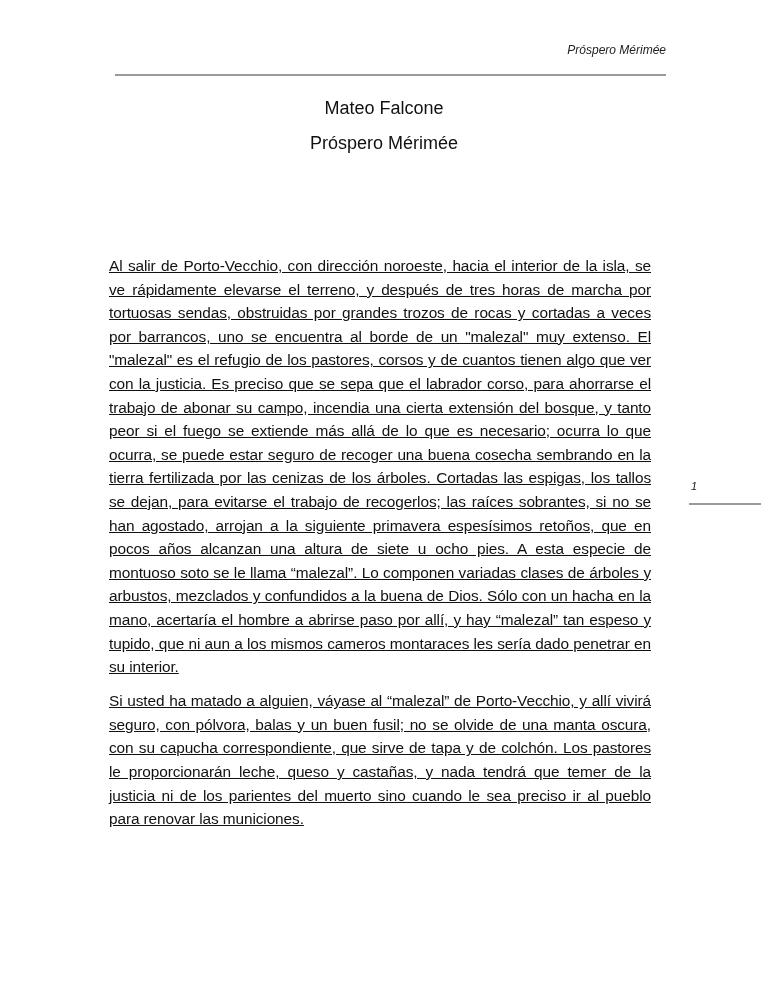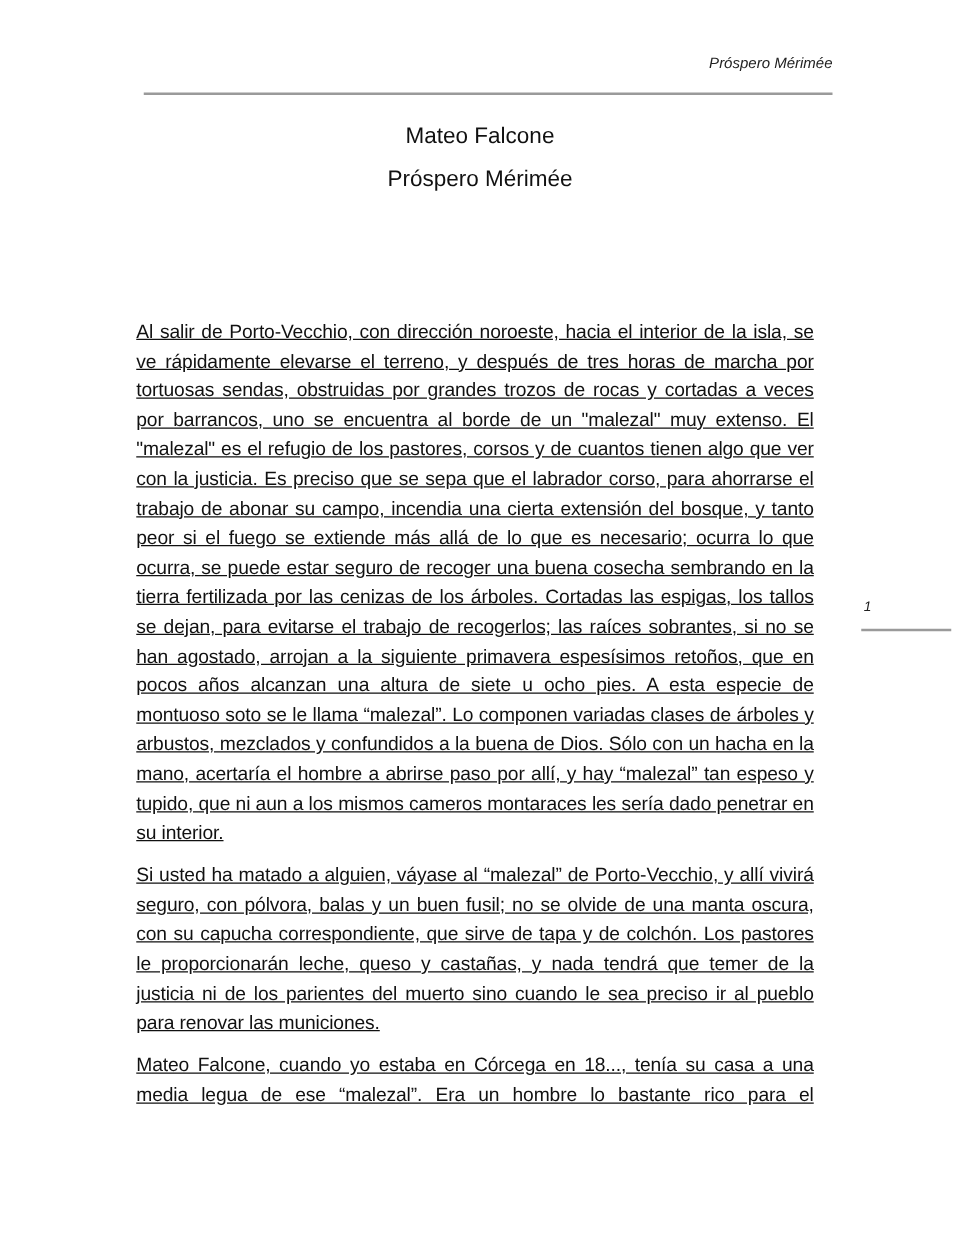--- a/index.html
+++ b/index.html
@@ -45,17 +45,16 @@
   <div class="header-text">Próspero Mérimée</div>
   <div class="header-rule"></div>
 </div>
 
 <div class="title t1">Mateo Falcone</div>
 <div class="title t2">Próspero Mérimée</div>
 
 <div class="body">
   <p>Al salir de Porto-Vecchio, con dirección noroeste, hacia el interior de la isla, se ve rápidamente elevarse el terreno, y después de tres horas de marcha por tortuosas sendas, obstruidas por grandes trozos de rocas y cortadas a veces por barrancos, uno se encuentra al borde de un "malezal" muy extenso. El "malezal" es el refugio de los pastores, corsos y de cuantos tienen algo que ver con la justicia. Es preciso que se sepa que el labrador corso, para ahorrarse el trabajo de abonar su campo, incendia una cierta extensión del bosque, y tanto peor si el fuego se extiende más allá de lo que es necesario; ocurra lo que ocurra, se puede estar seguro de recoger una buena cosecha sembrando en la tierra fertilizada por las cenizas de los árboles. Cortadas las espigas, los tallos se dejan, para evitarse el trabajo de recogerlos; las raíces sobrantes, si no se han agostado, arrojan a la siguiente primavera espesísimos retoños, que en pocos años alcanzan una altura de siete u ocho pies. A esta especie de montuoso soto se le llama “malezal”. Lo componen variadas clases de árboles y arbustos, mezclados y confundidos a la buena de Dios. Sólo con un hacha en la mano, acertaría el hombre a abrirse paso por allí, y hay “malezal” tan espeso y tupido, que ni aun a los mismos cameros montaraces les sería dado penetrar en su interior.</p>
   <p>Si usted ha matado a alguien, váyase al “malezal” de Porto-Vecchio, y allí vivirá seguro, con pólvora, balas y un buen fusil; no se olvide de una manta oscura, con su capucha correspondiente, que sirve de tapa y de colchón. Los pastores le proporcionarán leche, queso y castañas, y nada tendrá que temer de la justicia ni de los parientes del muerto sino cuando le sea preciso ir al pueblo para renovar las municiones.</p>
-  <p style="text-align-last: justify;">Mateo Falcone, cuando yo estaba en Córcega en 18..., tenía su casa a una media legua de ese “malezal”. Era un hombre lo bastante rico para el</p>
 </div>
 
 <div class="page-num">1</div>
 <div class="page-rule"></div>
 
 </body></html>

